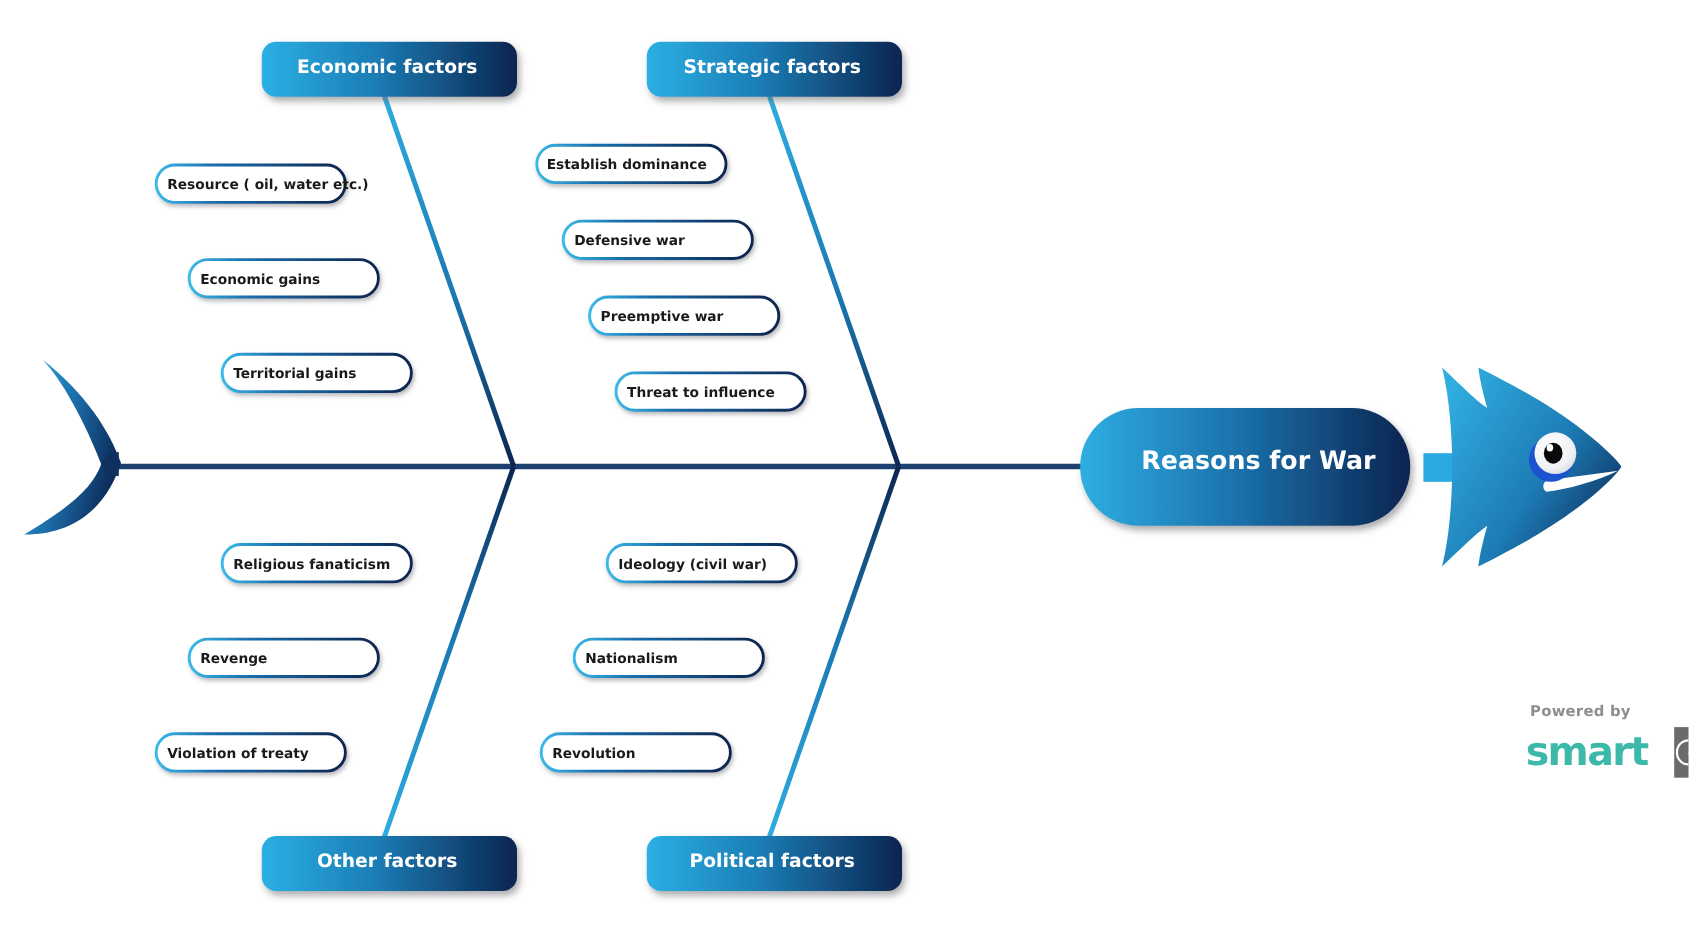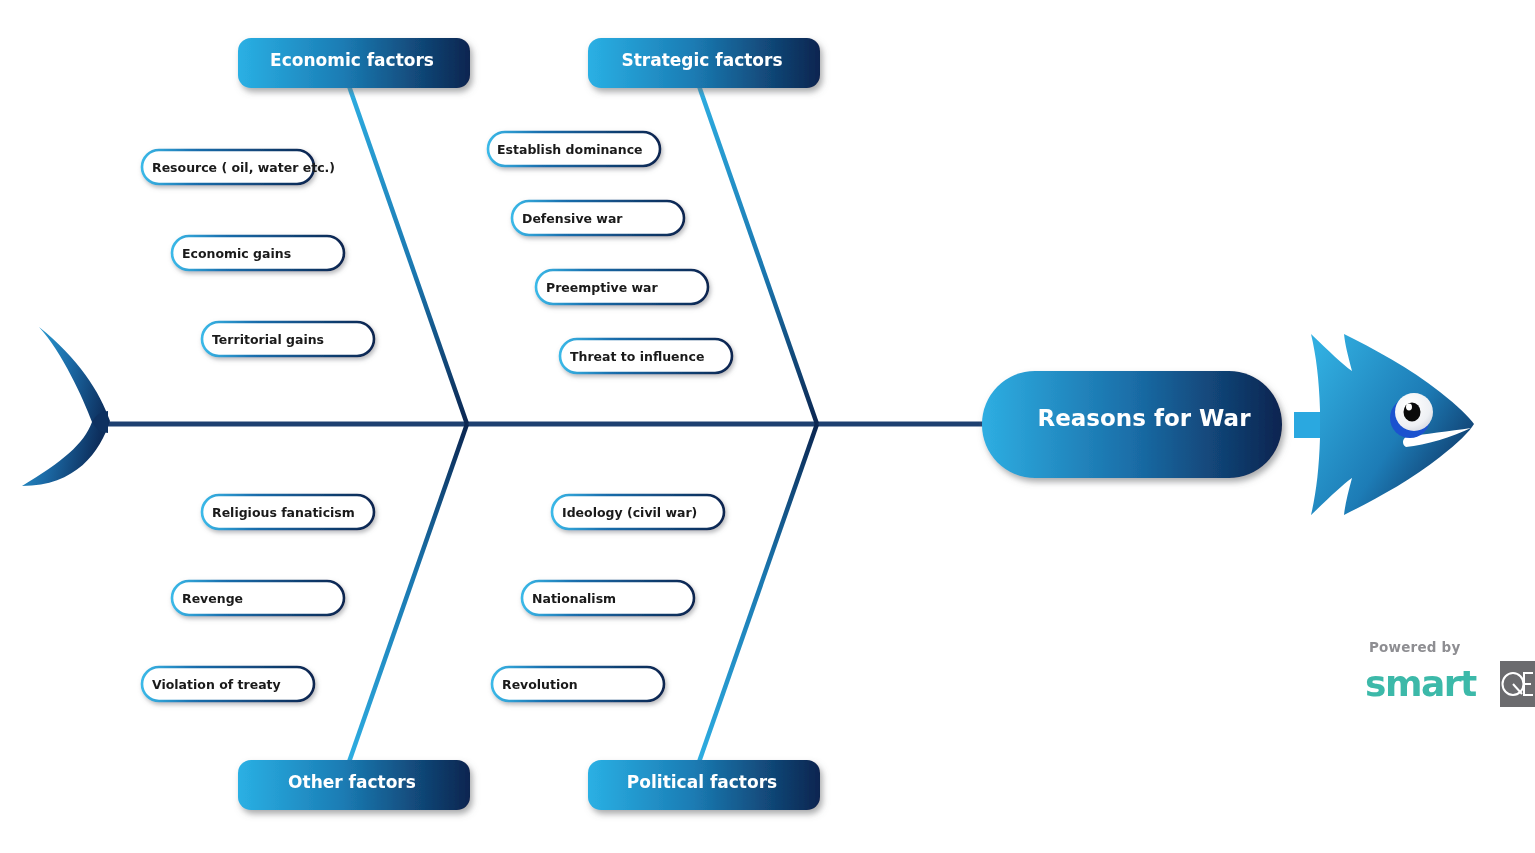--- a/index.html
+++ b/index.html
@@ -42,21 +42,21 @@
     fill: #1a1a1a;
   }
   .effect-label {
     font-family: "DejaVu Sans", sans-serif;
     font-weight: bold;
     font-size: 23px;
     fill: #ffffff;
   }
   #brand {
     position: absolute;
-    right: 22px;
+    right: 0;
     bottom: 10px;
     text-align: left;
     width: 150px;
   }
   #brand .powered {
     font-family: "DejaVu Sans", sans-serif;
     font-weight: bold;
     font-size: 13.5px;
     color: #8e8e92;
     letter-spacing: 0.2px;

